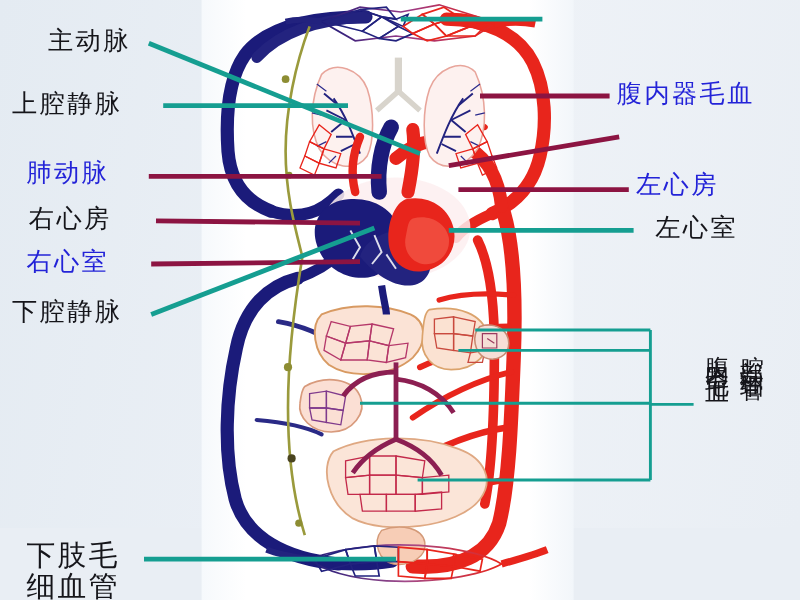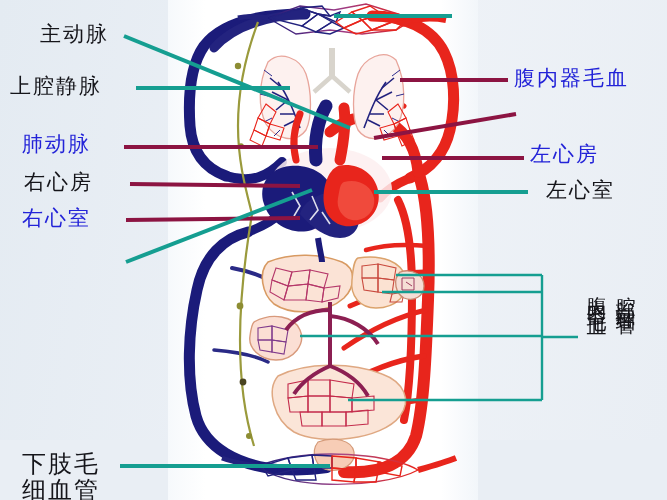--- a/index.html
+++ b/index.html
@@ -274,20 +274,21 @@
   <div class="lbl lbl-black lbl-lg" style="left:40px;top:22px;">主动脉</div>
 
   <div class="lbl lbl-black lbl-lg" style="left:10px;top:74px;">上腔静脉</div>
 
   <div class="lbl lbl-blue lbl-lg" style="left:22px;top:132px;">肺动脉</div>
 
   <div class="lbl lbl-black lbl-lg" style="left:24px;top:170px;">右心房</div>
 
   <div class="lbl lbl-blue lbl-lg" style="left:22px;top:206px;">右心室</div>
 
+  <div class="lbl lbl-black lbl-lg" style="left:10px;top:248px;">下腔静脉</div>
 
 
   <div class="lbl lbl-blue lbl-lg" style="left:514px;top:66px;">腹内器毛血</div>
 
 
   <div class="lbl lbl-blue lbl-lg" style="left:530px;top:142px;">左心房</div>
 
   <div class="lbl lbl-black lbl-lg" style="left:546px;top:178px;">左心室</div>
 
   <div class="vert-col" style="left:584px;top:280px;">

